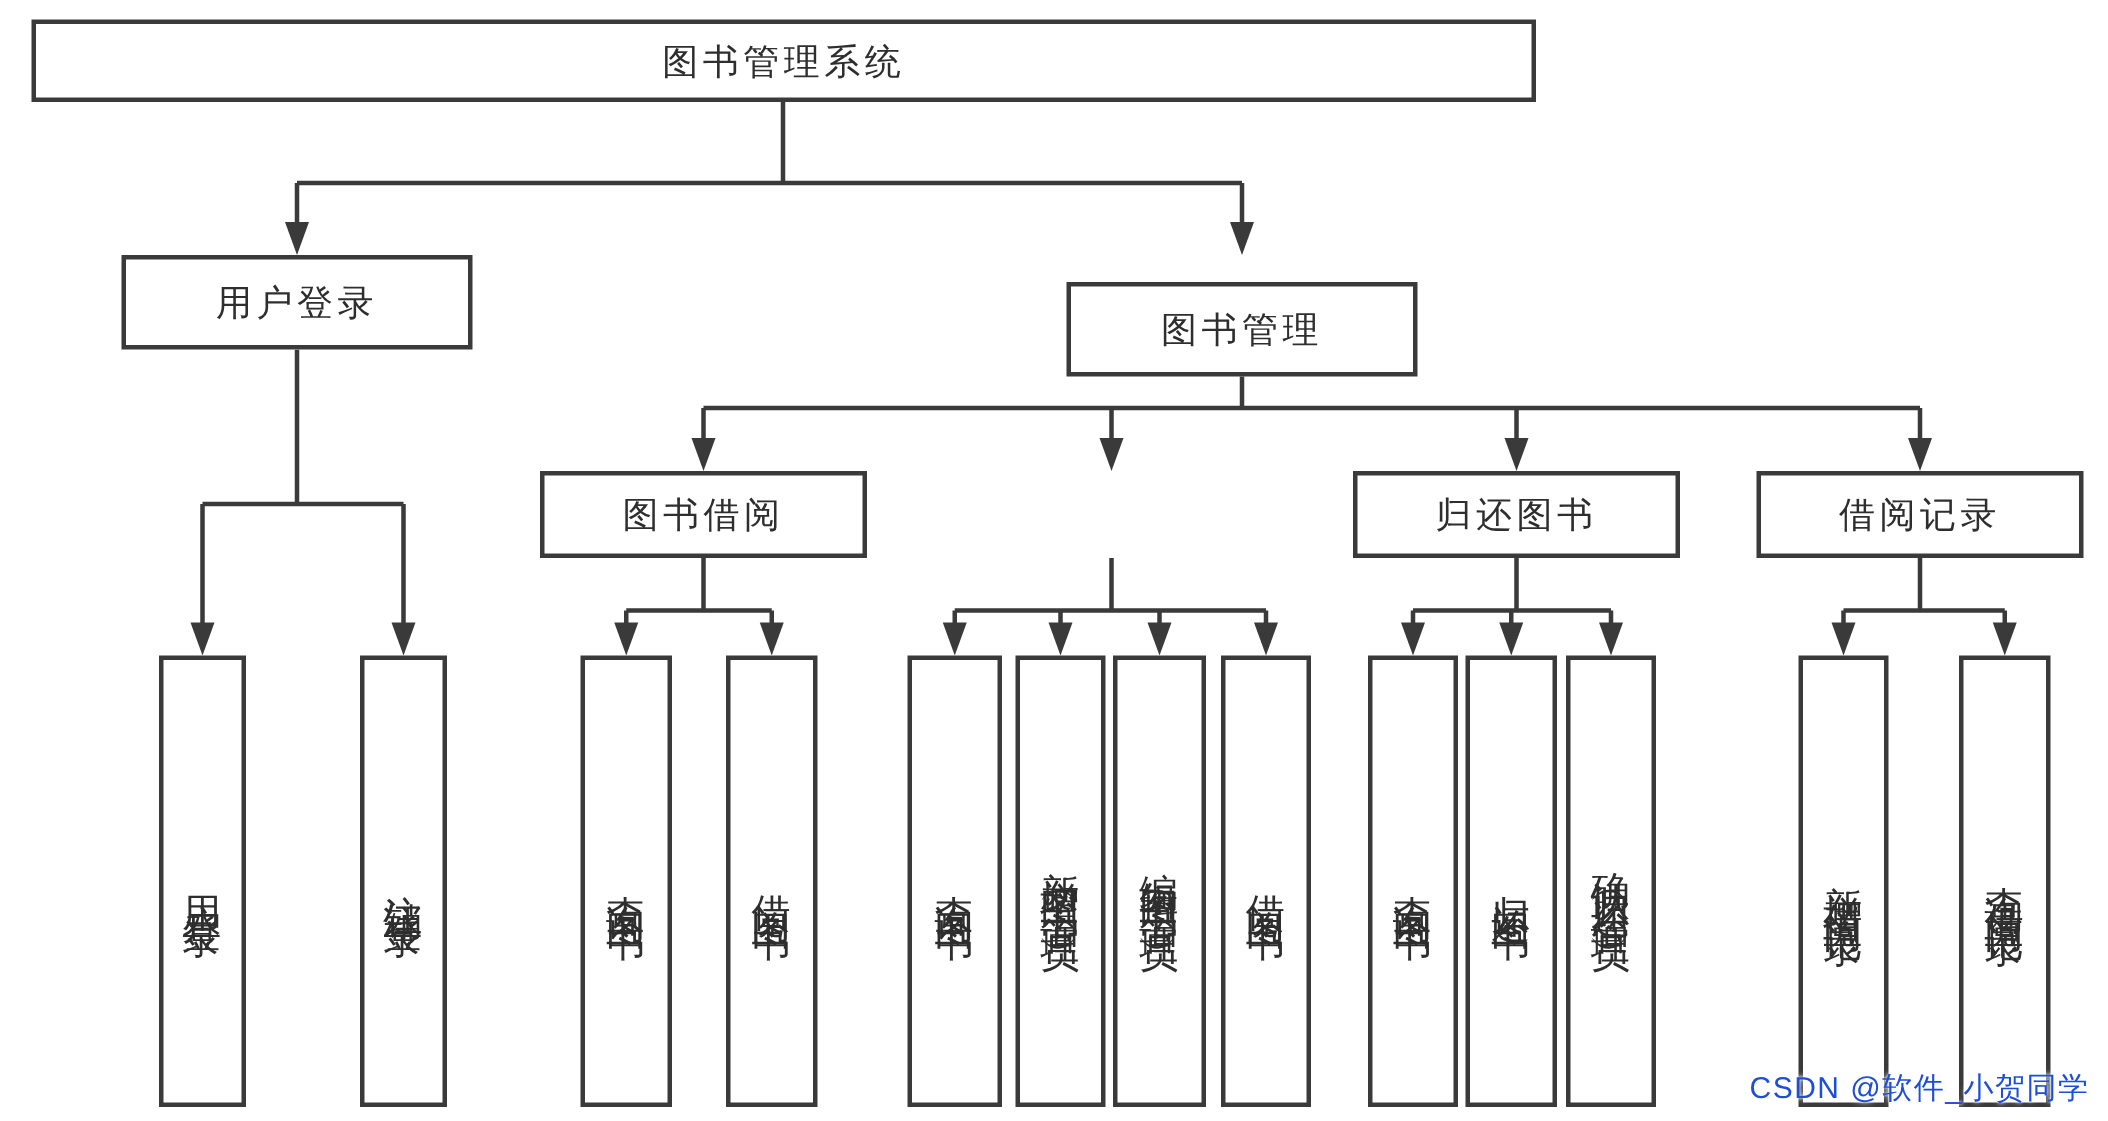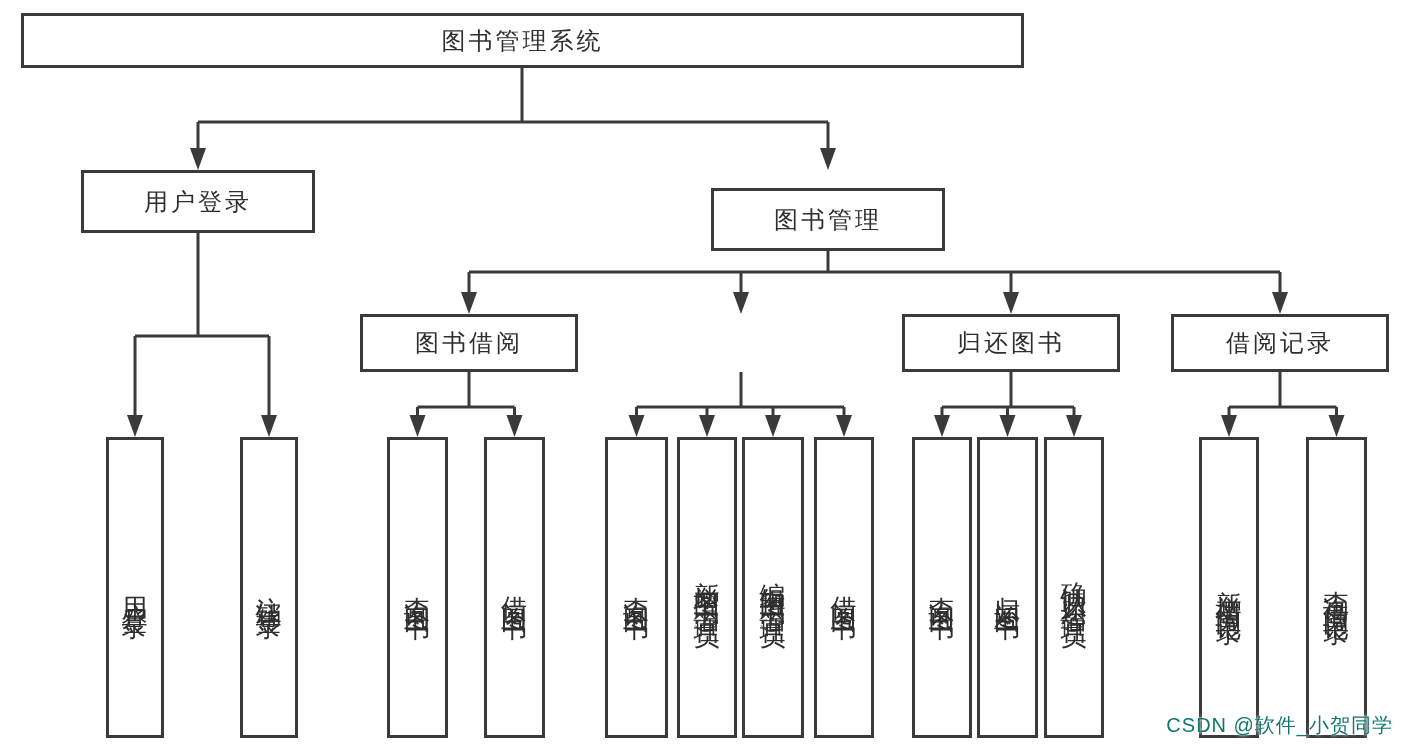--- a/index.html
+++ b/index.html
@@ -13,21 +13,21 @@
     border:3px solid #3a3a3a;display:flex;align-items:center;justify-content:center;
     z-index:1;
   }
   .h-label{font-size:24px;letter-spacing:3px;white-space:nowrap;}
   .leaf-label{
     writing-mode:vertical-rl;font-size:26px;letter-spacing:6px;line-height:1;
     white-space:nowrap;
   }
   .watermark{
     position:absolute;right:12px;top:712px;z-index:2;
-    font-size:20px;letter-spacing:1px;color:#0f766e;white-space:nowrap;
+    font-size:20px;letter-spacing:1px;color:#1d4ed8;white-space:nowrap;
     text-shadow:0 0 2px #ffffff,0 0 4px #ffffff;
     margin-left:19px;
   }
 </style>
 </head>
 <body>
 
 <div id="canvas">
 
   <svg id="wires" width="1405" height="747" viewBox="0 0 1405 747">

